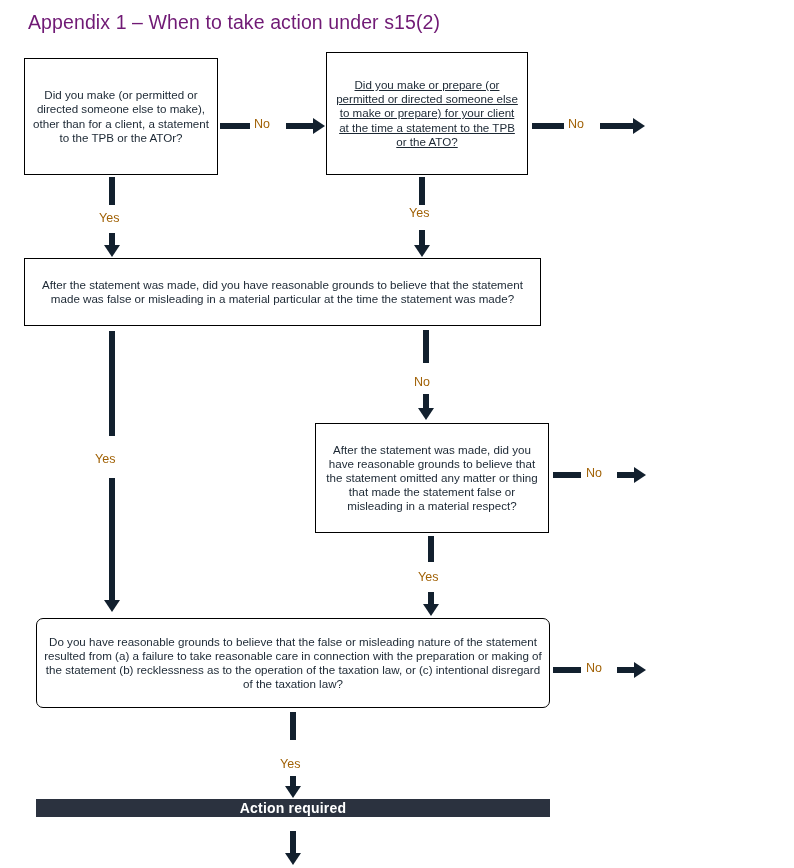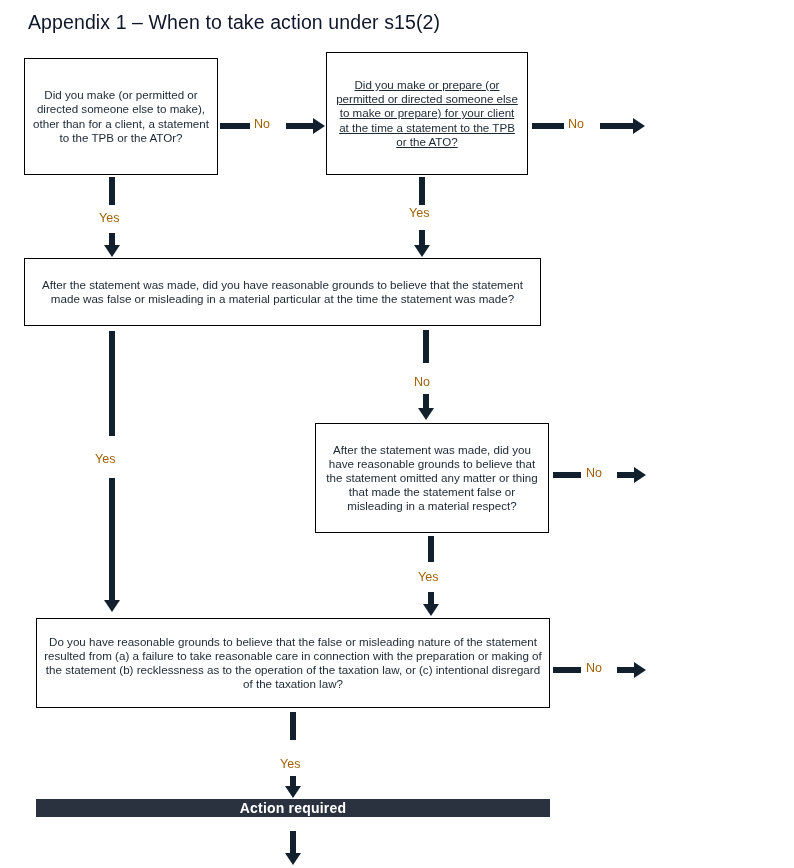--- a/index.html
+++ b/index.html
@@ -20,21 +20,21 @@
     left: 0; top: 0;
     width: 794px;
     height: 868px;
   }
 
   .page-title {
     position: absolute;
     left: 28px;
     top: 11px;
     font-size: 19.5px;
-    color: #0f172a;
+    color: #701a75;
     letter-spacing: 0.1px;
     white-space: nowrap;
   }
 
   
   .node {
     position: absolute;
     box-sizing: border-box;
     border: 1.4px solid #000000;
     background: #ffffff;
@@ -47,21 +47,21 @@
   }
   .node .txt {
     display: block;
     padding: 0 7px;
   }
 
   #node-q1 { left: 24px;  top: 58px;  width: 194px; height: 117px; font-size: 11.6px; }
   #node-q2 { left: 326px; top: 52px;  width: 202px; height: 123px; font-size: 11.6px; text-decoration: underline; }
   #node-q3 { left: 24px;  top: 258px; width: 517px; height: 68px;  font-size: 11.6px; }
   #node-q4 { left: 315px; top: 423px; width: 234px; height: 110px; font-size: 11.6px; }
-  #node-q5 { left: 36px;  top: 618px; width: 514px; height: 90px;  font-size: 11.6px; }
+  #node-q5 { left: 36px;  top: 618px; width: 514px; height: 90px;  font-size: 11.6px; border-radius: 7px; }
 
   
   #node-green {
     position: absolute;
     left: 648px;
     top: 85px;
     width: 96px;
     height: 638px;
     box-sizing: border-box;
     border: 1.4px solid #16330d;

